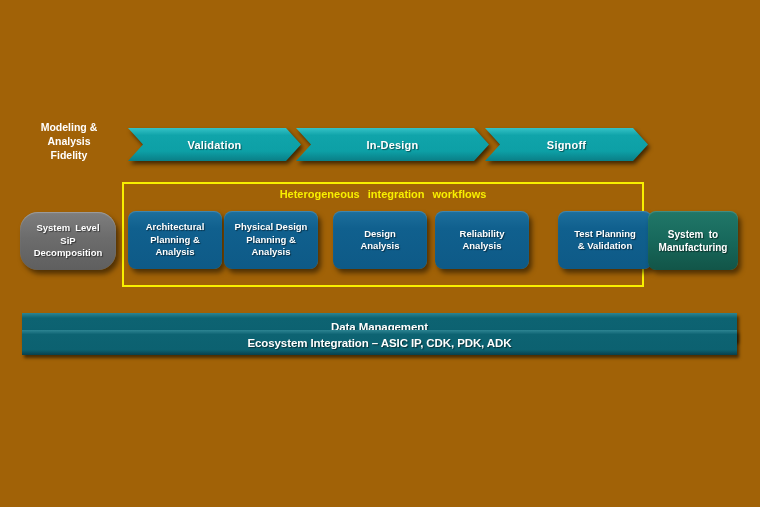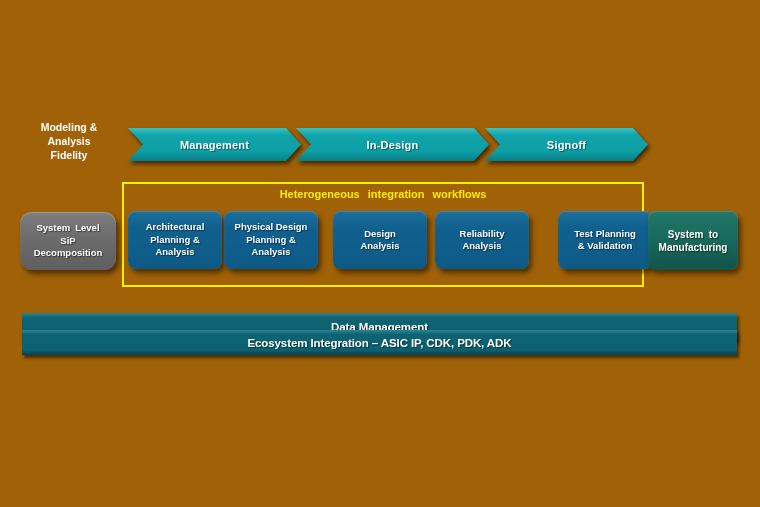--- a/index.html
+++ b/index.html
@@ -54,21 +54,21 @@
     text-align:center;white-space:pre-line;
     text-shadow:1px 1px 1px rgba(0,0,0,.5);
   }
   #box-architectural{left:128px;}
   #box-physical{left:224px;}
   #box-design{left:333px;}
   #box-reliability{left:435px;}
   #box-test{left:538px;margin-left:20px;}
   
   .sip-box{
-    position:absolute;left:20px;top:212px;width:96px;height:58px;border-radius:12px;
+    position:absolute;left:20px;top:212px;width:96px;height:58px;border-radius:18px;
     background:linear-gradient(180deg,#7e7e7e 0%,#6c6c6c 45%,#5f5f5f 100%);
     box-shadow:3px 4px 5px rgba(0,0,0,.5), inset 0 1px 1px rgba(255,255,255,.25);
     display:flex;align-items:center;justify-content:center;
   }
   .sip-box .proc-label{font-size:9.5px;word-spacing:.25em;}
   
   .release-box{
     position:absolute;left:648px;top:211px;width:90px;height:59px;border-radius:8px;
     background:linear-gradient(180deg,#217768 0%,#186a5d 45%,#125548 100%);
     box-shadow:3px 4px 5px rgba(0,0,0,.5), inset 0 1px 1px rgba(255,255,255,.18);
@@ -93,21 +93,21 @@
 <body>
 
 <div id="canvas">
 
   <div class="fidelity-label">Modeling &amp;
 Analysis
 Fidelity</div>
 
   <div class="arrow" id="arrow-predictive">
     <div class="arrow-shape">
-      <span class="arrow-label">Management</span>
+      <span class="arrow-label">Validation</span>
     </div>
   </div>
 
   <div class="arrow" id="arrow-indesign">
     <div class="arrow-shape">
       <span class="arrow-label">In-Design</span>
     </div>
   </div>
 
   <div class="arrow" id="arrow-signoff">

